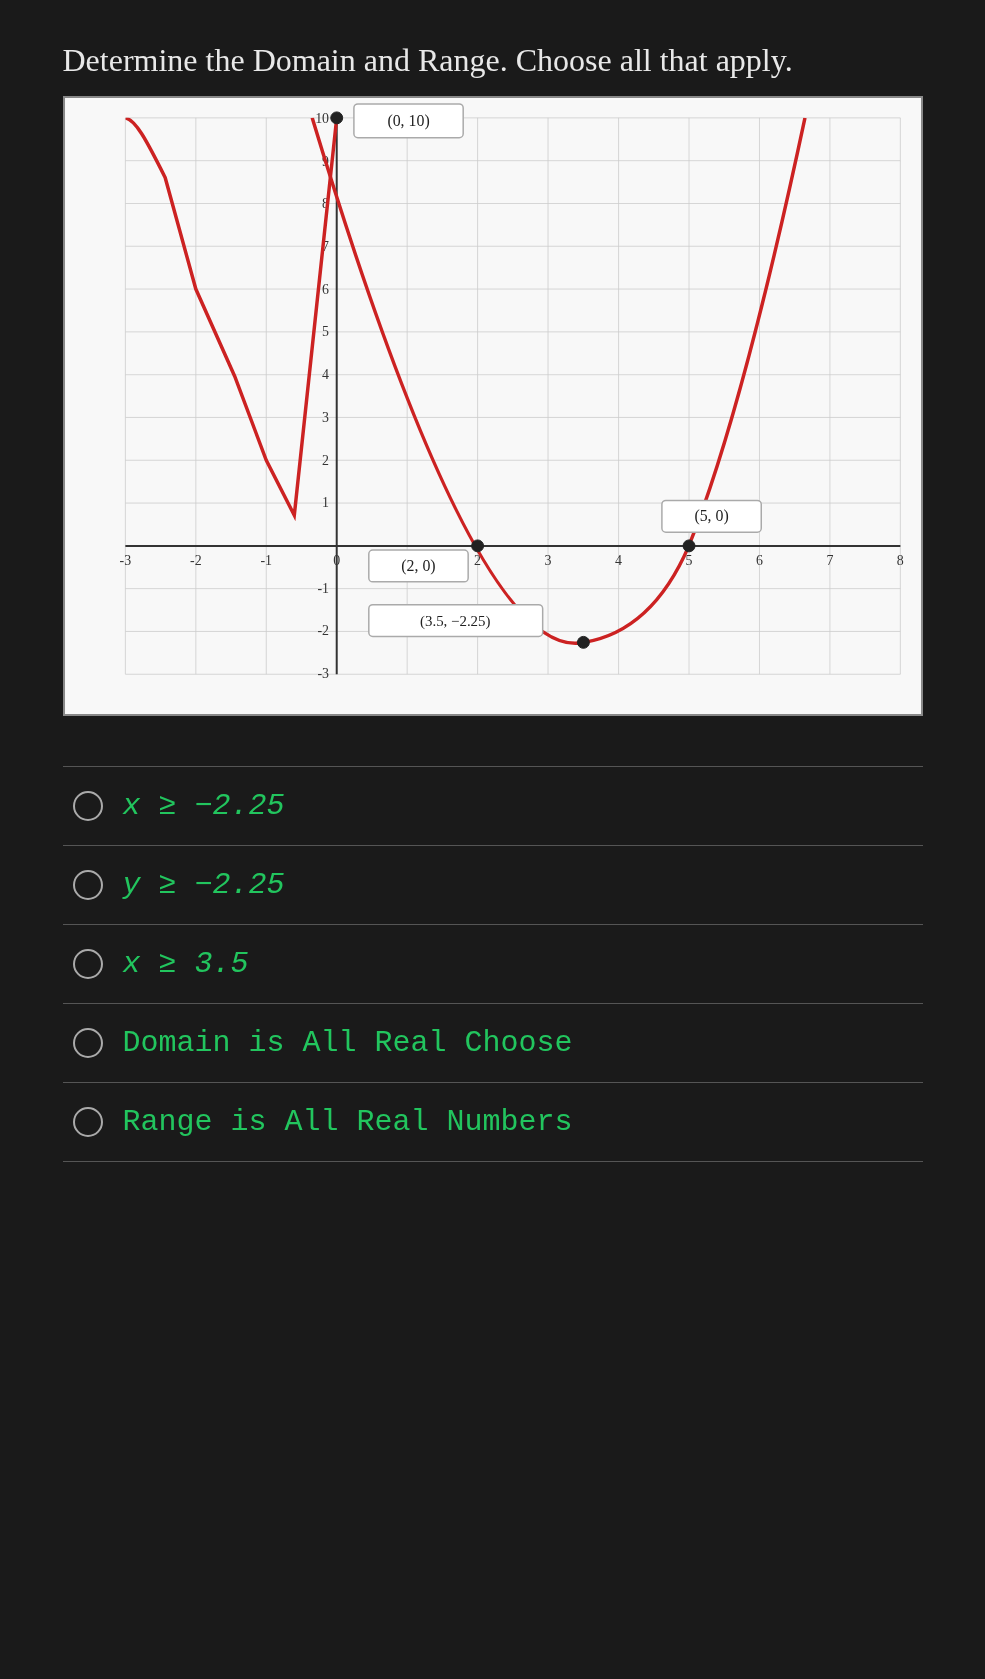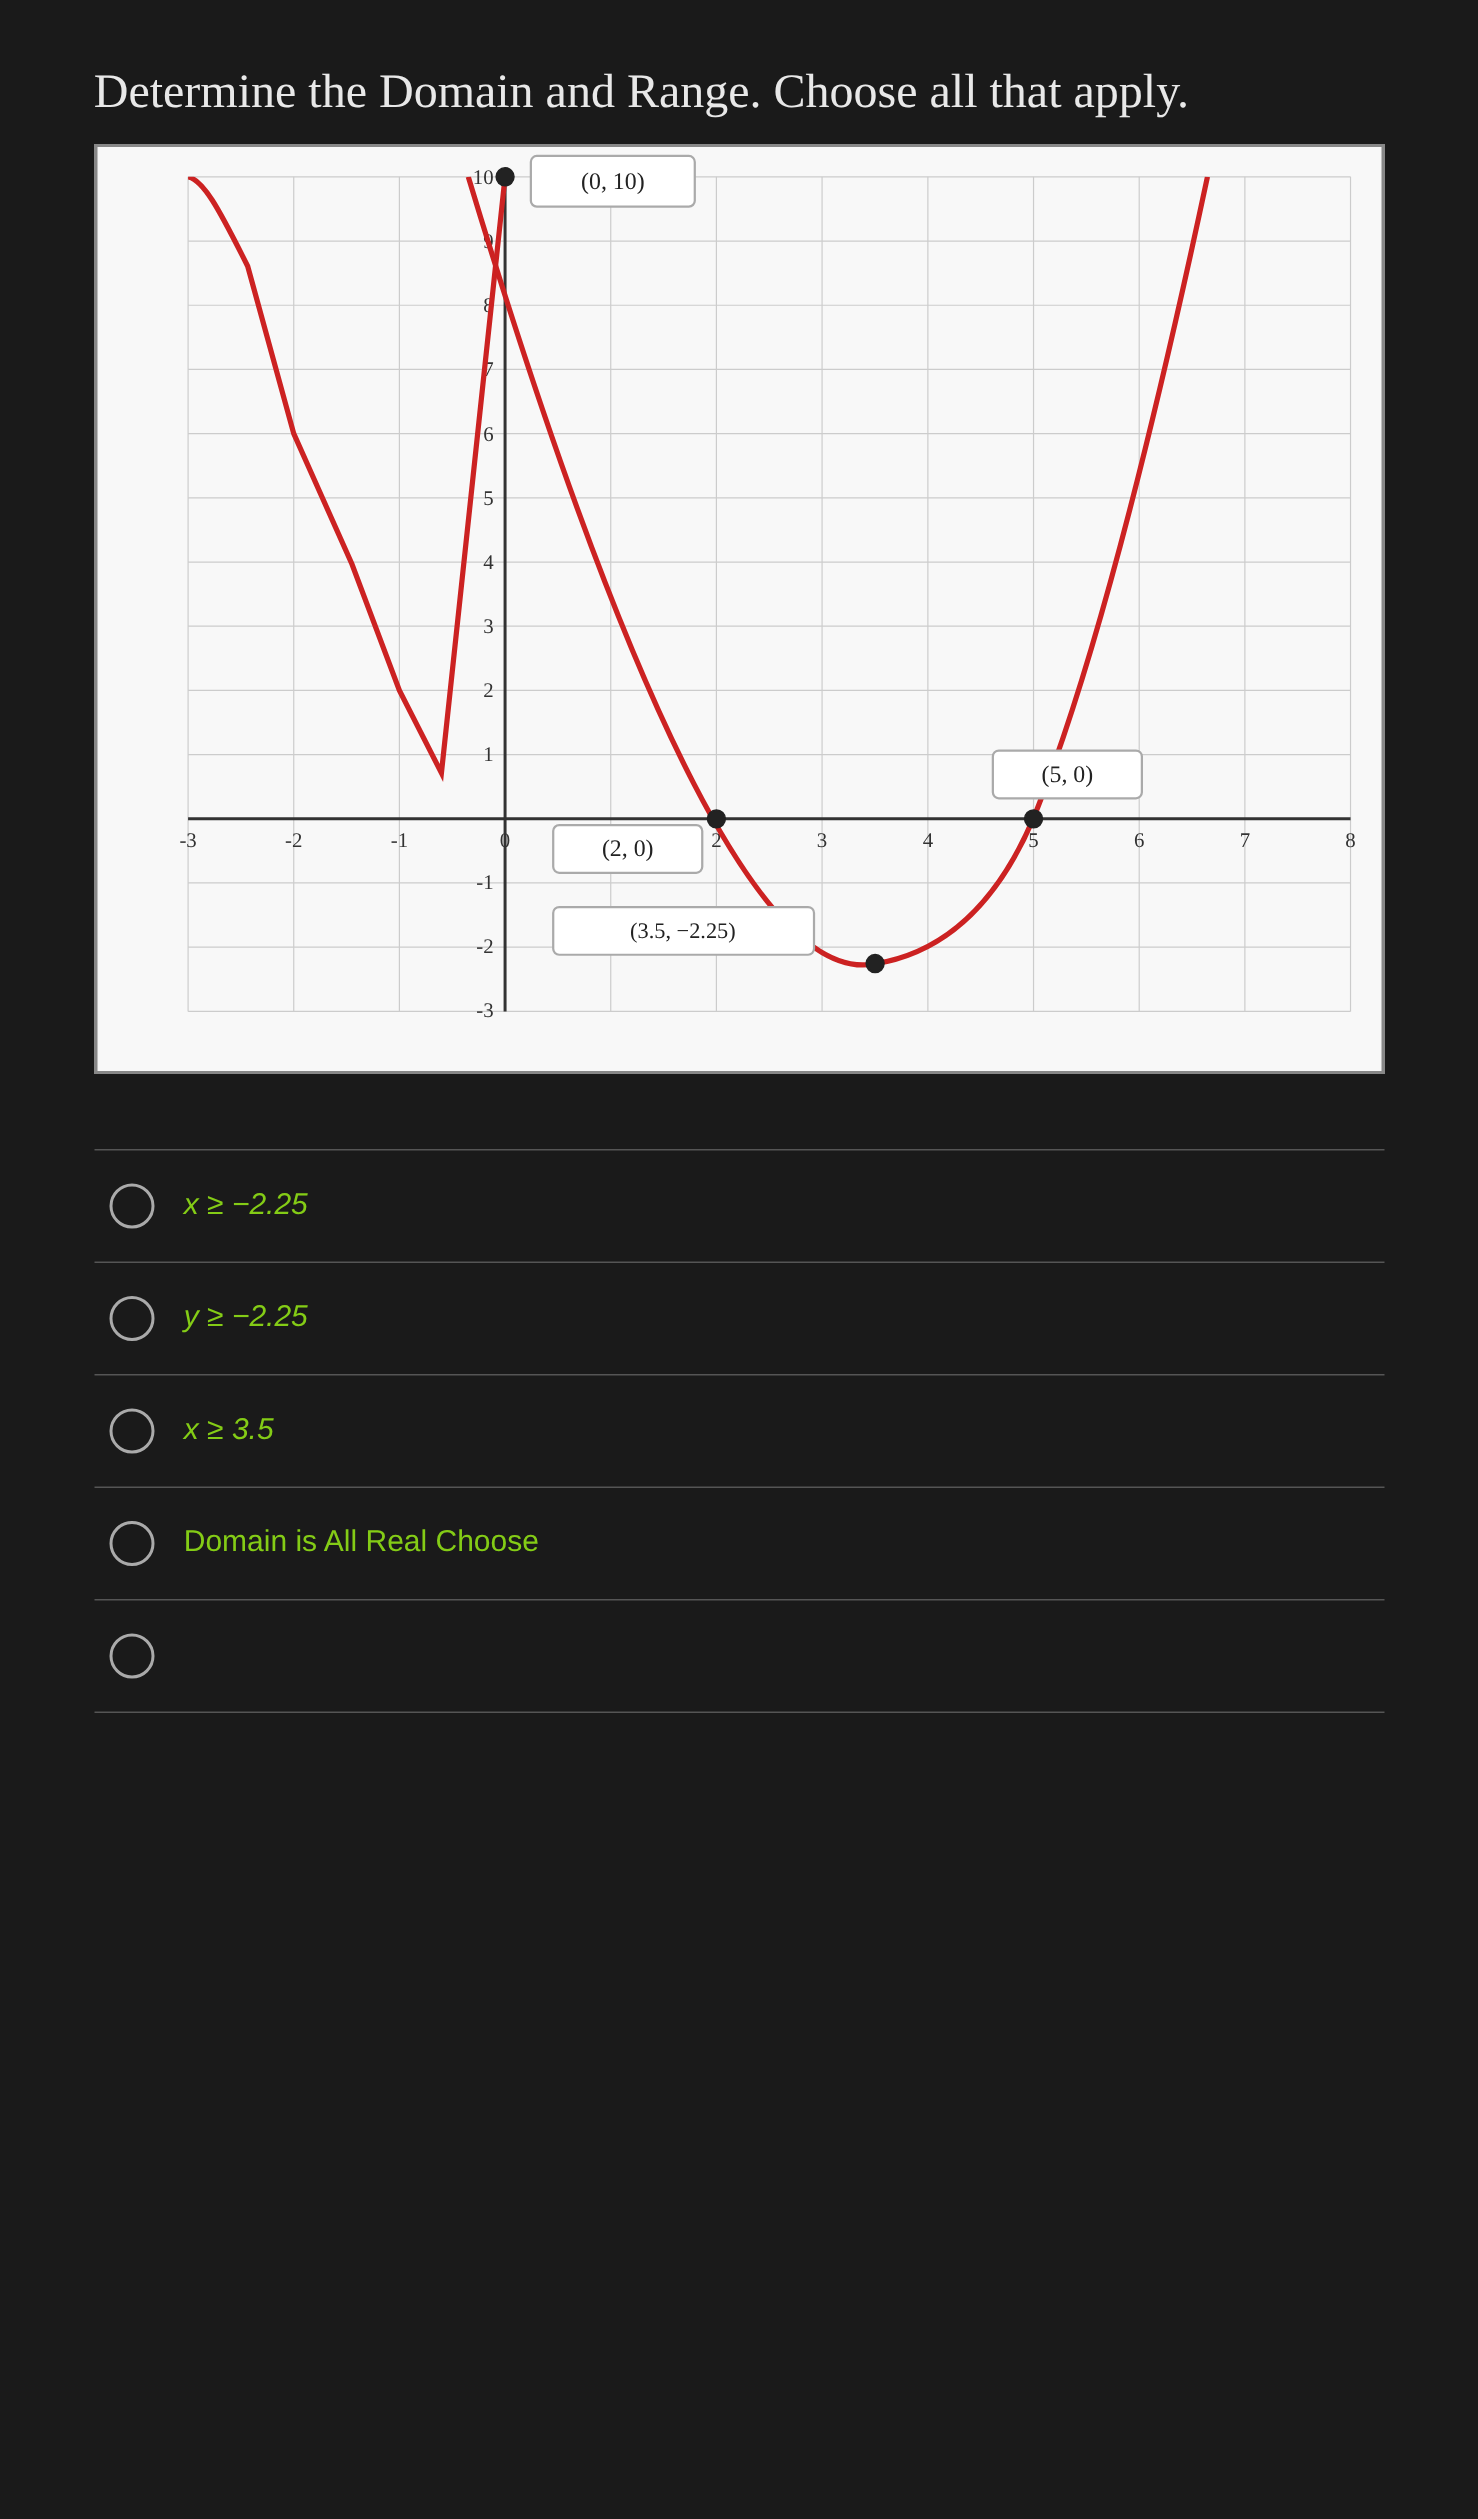--- a/index.html
+++ b/index.html
@@ -63,23 +63,23 @@
       width: 30px;
       height: 30px;
       border-radius: 50%;
       border: 2.5px solid #aaaaaa;
       background: transparent;
       margin-right: 20px;
       flex-shrink: 0;
     }
 
     .choice-label {
-      font-size: 20px;
-      color: #84cc16;
-      font-family: Liberation Sans, sans-serif;
+      font-size: 30px;
+      color: #22c55e;
+      font-family: Liberation Mono, monospace;
     }
 
     .math-italic {
       font-style: italic;
     }
   </style>
 </head>
 <body>
 
 <div class="page-container">
@@ -218,17 +218,18 @@
     </div>
 
     <div class="choice-item">
       <div class="choice-checkbox"></div>
       <span class="choice-label">Domain is All Real Choose</span>
     </div>
 
 
     <div class="choice-item">
       <div class="choice-checkbox"></div>
+      <span class="choice-label">Range is All Real Numbers</span>
     </div>
 
   </div>
 
 </div>
 
 </body></html>

